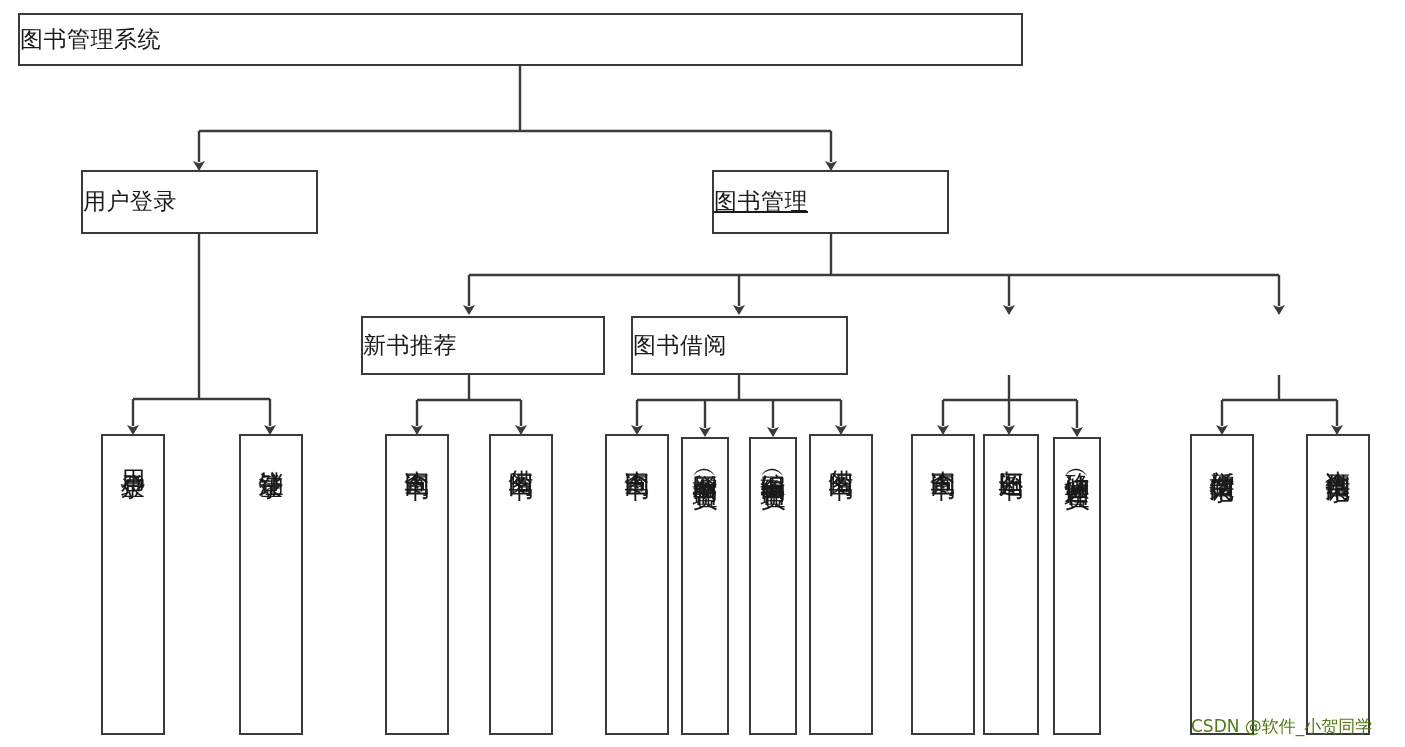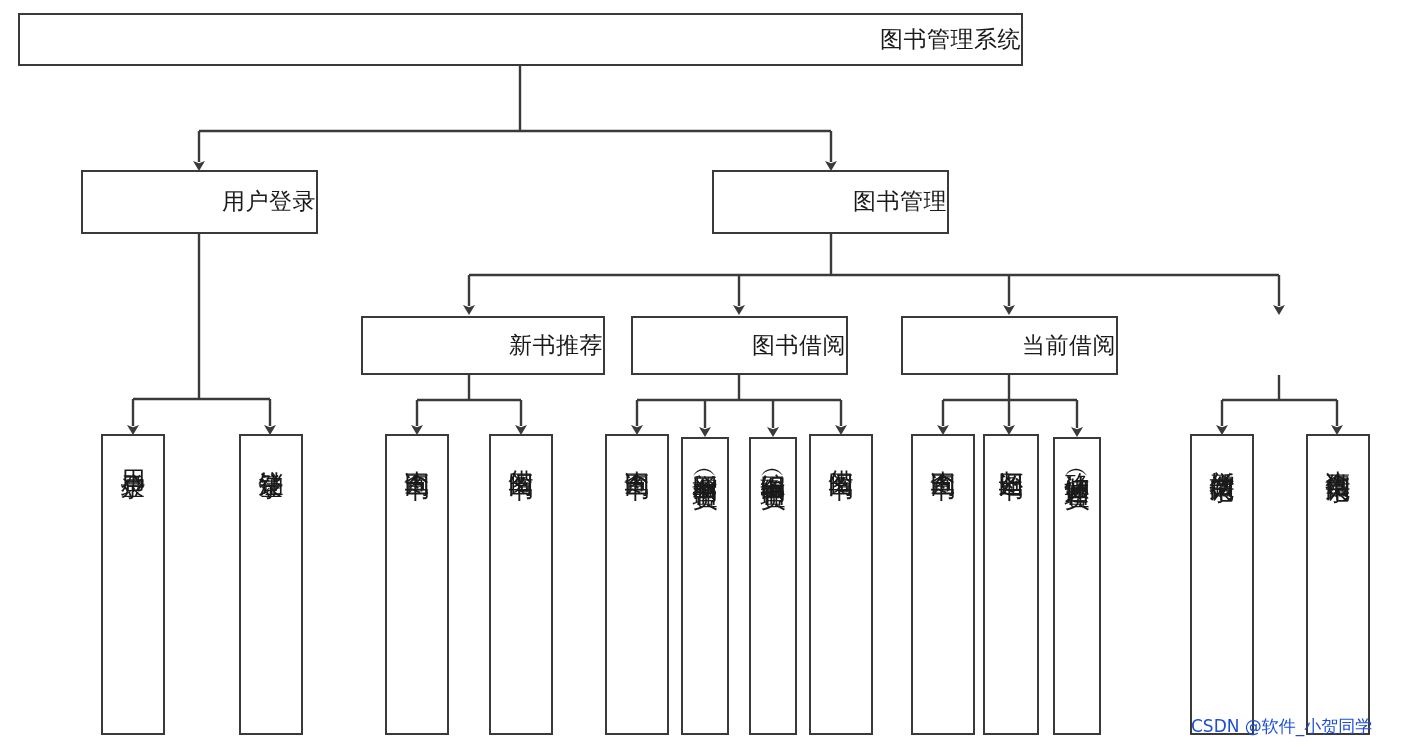--- a/index.html
+++ b/index.html
@@ -26,21 +26,21 @@
     height: 747px;
     pointer-events: none;
   }
   .node {
     position: absolute;
     box-sizing: border-box;
     background: #ffffff;
     border: 2px solid #3a3a3a;
     display: flex;
     align-items: center;
-    justify-content: flex-end;
+    justify-content: flex-start;
     color: #1a1a1a;
     z-index: 2;
   }
   .node .label {
     display: block;
     text-align: center;
     line-height: 1.18;
     letter-spacing: 0.5px;
   }
   .node.horiz .label {
@@ -62,21 +62,21 @@
     line-height: 1.08;
     letter-spacing: 2px;
     white-space: nowrap;
   }
   .node.vert.wide .label {
     font-size: 25px;
   }
   .watermark {
     position: absolute;
     font-size: 17px;
-    color: #1d4ed8;
+    color: #4d7c0f;
     white-space: nowrap;
     z-index: 3;
     font-family: "DejaVu Sans", "Liberation Sans", sans-serif;
   }
 </style>
 </head>
 <body>
 
 <div id="canvas">
 
@@ -133,35 +133,32 @@
   </svg>
 
   <div class="node root horiz" style="left:18px; top:13px; width:1005px; height:53px;">
     <span class="label">图书管理系统</span>
   </div>
 
   <div class="node horiz" style="left:81px; top:170px; width:237px; height:64px;">
     <span class="label">用户登录</span>
   </div>
 
-  <div class="node horiz" style="left:712px; top:170px; width:237px; height:64px;">
+  <div class="node horiz" style="left:712px; top:170px; width:237px; height:64px;text-decoration:underline;">
     <span class="label">图书管理</span>
   </div>
 
   <div class="node horiz" style="left:361px; top:316px; width:244px; height:59px;">
     <span class="label">新书推荐</span>
   </div>
 
   <div class="node horiz" style="left:631px; top:316px; width:217px; height:59px;">
     <span class="label">图书借阅</span>
   </div>
 
-  <div class="node horiz" style="left:901px; top:316px; width:217px; height:59px;">
-    <span class="label">当前借阅</span>
-  </div>
 
 
   <div class="node vert wide" style="left:101px; top:434px; width:64px; height:301px;">
     <span class="label">用户登录</span>
   </div>
 
   <div class="node vert wide" style="left:239px; top:434px; width:64px; height:301px;">
     <span class="label">注销登录</span>
   </div>
 

